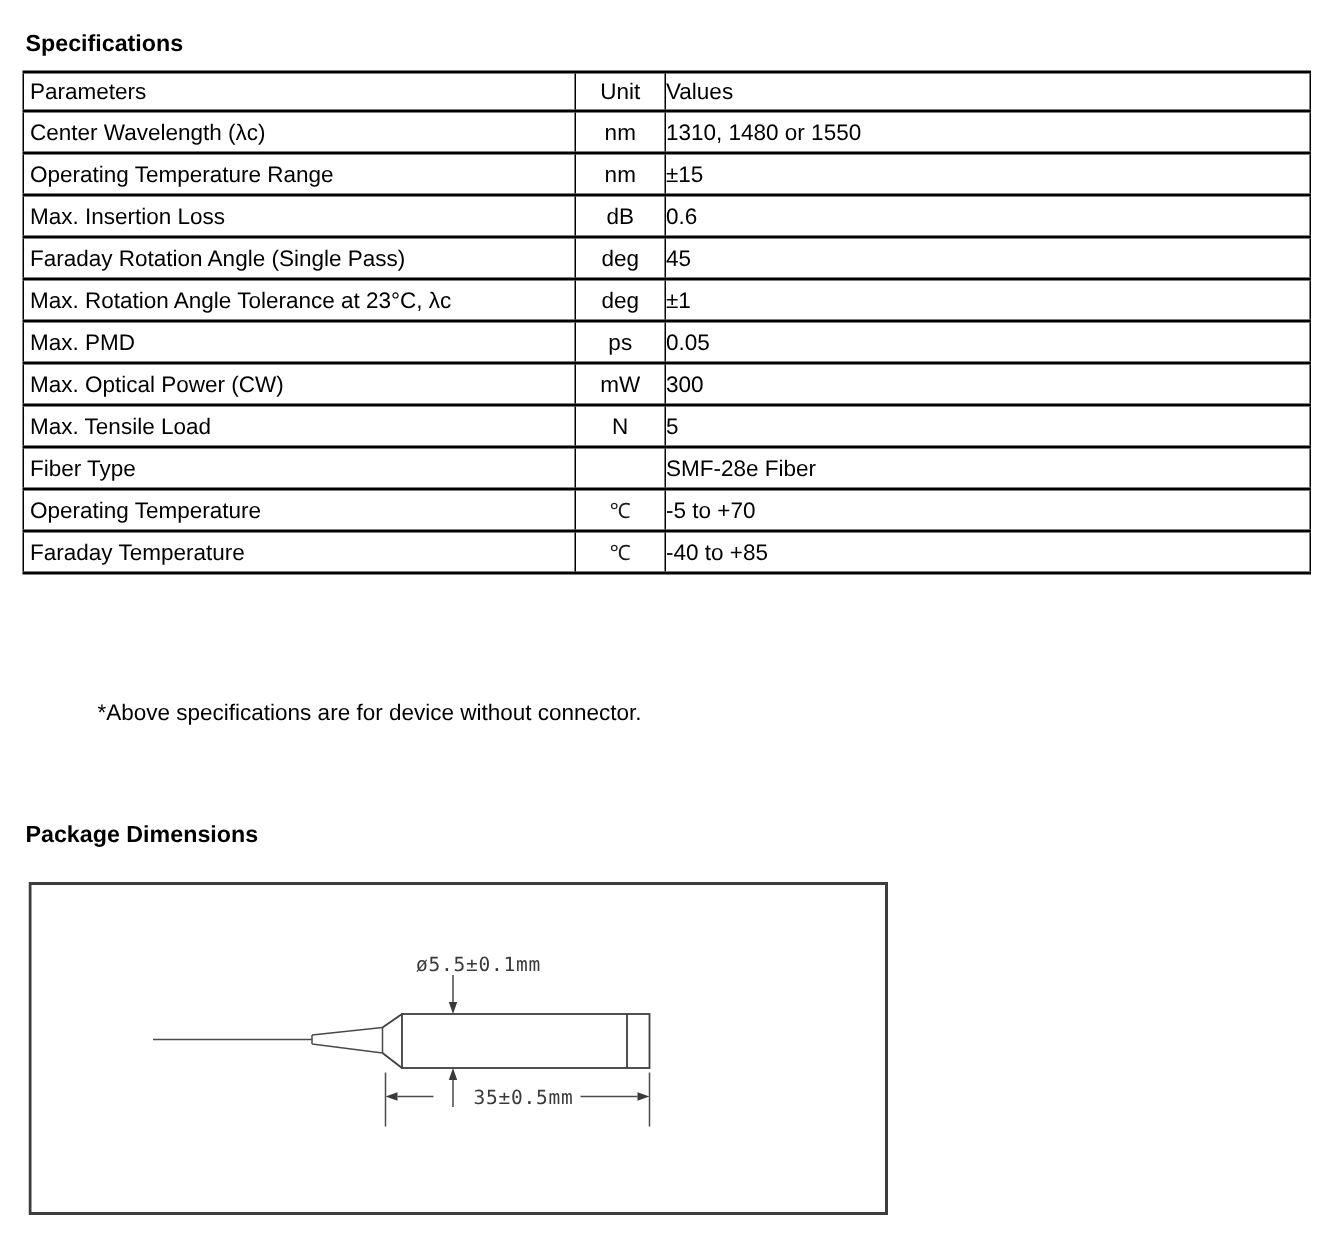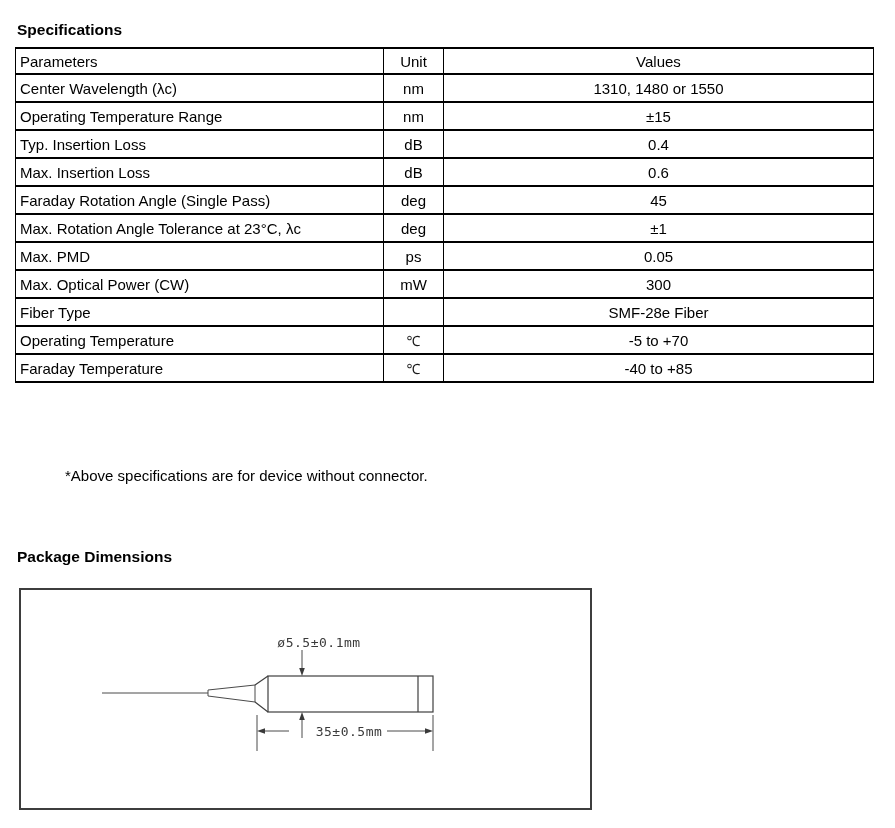--- a/index.html
+++ b/index.html
@@ -41,21 +41,21 @@
     padding: 0;
     font-weight: normal;
     overflow: hidden;
     white-space: nowrap;
     margin-top: 37px;
   }
   #spec-table thead tr { height: 26px; }
   #spec-table tbody tr { height: 28px; }
   #spec-table .p { text-align: left; padding-left: 4px; }
   #spec-table .u { text-align: center; }
-  #spec-table .v { text-align: center; }
+  #spec-table .v { text-align: left; }
   .celsius { font-family: "Liberation Serif", serif; font-size: 14px; color: #1a1a1a; }
 
   .footnote {
     position: absolute;
     left: 17px;
     font-size: 15px;
     color: #000;
     white-space: nowrap;
   }
   #footnote-1 { top: 467px; margin-left: 48px; }
@@ -101,25 +101,20 @@
         <td class="p">Center Wavelength (λc)</td>
         <td class="u">nm</td>
         <td class="v">1310, 1480 or 1550</td>
       </tr>
       <tr>
         <td class="p">Operating Temperature Range</td>
         <td class="u">nm</td>
         <td class="v">±15</td>
       </tr>
       <tr>
-        <td class="p">Typ. Insertion Loss</td>
-        <td class="u">dB</td>
-        <td class="v">0.4</td>
-      </tr>
-      <tr>
         <td class="p">Max. Insertion Loss</td>
         <td class="u">dB</td>
         <td class="v">0.6</td>
       </tr>
       <tr>
         <td class="p">Faraday Rotation Angle (Single Pass)</td>
         <td class="u">deg</td>
         <td class="v">45</td>
       </tr>
       <tr>
@@ -129,20 +124,25 @@
       </tr>
       <tr>
         <td class="p">Max. PMD</td>
         <td class="u">ps</td>
         <td class="v">0.05</td>
       </tr>
       <tr>
         <td class="p">Max. Optical Power (CW)</td>
         <td class="u">mW</td>
         <td class="v">300</td>
+      </tr>
+      <tr>
+        <td class="p">Max. Tensile Load</td>
+        <td class="u">N</td>
+        <td class="v">5</td>
       </tr>
       <tr>
         <td class="p">Fiber Type</td>
         <td class="u"></td>
         <td class="v">SMF-28e Fiber</td>
       </tr>
       <tr>
         <td class="p">Operating Temperature</td>
         <td class="u celsius">℃</td>
         <td class="v">-5 to +70</td>

